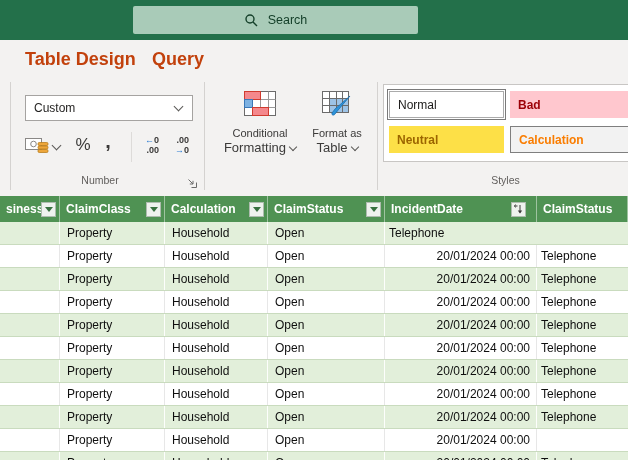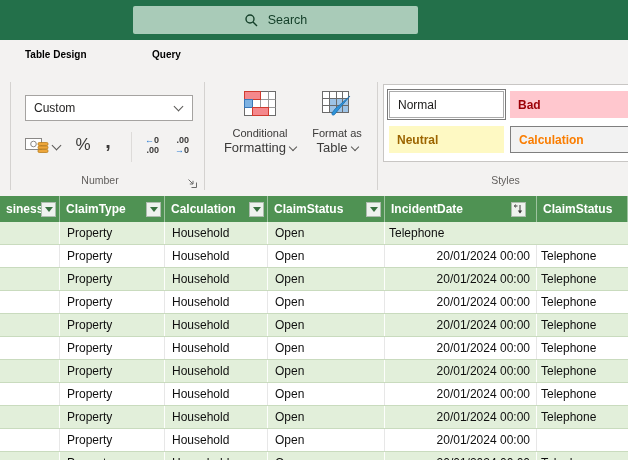--- a/index.html
+++ b/index.html
@@ -7,21 +7,21 @@
           font-family:"Liberation Sans",sans-serif;background:#fff;}
 
   
   .titlebar{position:absolute;left:0;top:0;width:628px;height:40px;background:#23704a;}
   .search-box{position:absolute;left:133px;top:6px;width:285px;height:28px;background:#a9cbb8;
               border-radius:2px;display:flex;align-items:center;justify-content:center;gap:9px;}
   .search-text{font-size:12.5px;color:#15402a;}
 
   
   .tabstrip{position:absolute;left:0;top:40px;width:628px;height:36px;background:#f3f2f1;}
-  .rtab{position:absolute;top:9px;font-size:10px;font-weight:700;color:#000000;cursor:default;}
+  .rtab{position:absolute;top:9px;font-size:18px;font-weight:700;color:#c2410c;cursor:default;}
   .rtab.t0{left:25px;}
   .rtab.t1{left:152px;}
 
   
   .ribbon{position:absolute;left:0;top:76px;width:628px;height:120px;background:#f3f2f1;}
   .gdiv{position:absolute;top:6px;height:108px;width:1px;background:#d4d2d0;}
   .gdiv.d0{left:10px;} .gdiv.d1{left:204px;} .gdiv.d2{left:377px;}
   .minidiv{position:absolute;left:131px;top:56px;height:30px;width:1px;background:#dddbd9;}
 
   .fmt-dd{position:absolute;left:25px;top:19px;width:168px;height:26px;background:#fff;
@@ -199,36 +199,36 @@
       <span class="l1">Format as</span>
       <span class="l2">
           <span>Table</span>
           <span class="chev"></span>
         </span>
     </div>
 
     <div class="gallery">
       <div class="chip p0" style="background: rgb(255, 255, 255); color: rgb(27, 26, 25);">Normal</div>
       <div class="chip p1" style="background: rgb(255, 199, 206); color: rgb(156, 0, 6);">Bad</div>
-      <div class="chip p2" style="background: #fef9c3; color: rgb(156, 101, 0);">Neutral</div>
+      <div class="chip p2" style="background: #fde047; color: rgb(156, 101, 0);">Neutral</div>
       <div class="chip p3" style="background: rgb(242, 242, 242); color: rgb(250, 125, 0);">Calculation</div>
     </div>
     <div class="grp-label gl-styles">Styles</div>
   </div>
 
   <div class="sheet">
     <div class="th-row">
       <div class="th c0">
         <span class="th-label">siness</span>
         <span class="sqbtn">
             <span class="f-arrow"></span>
           </span>
       </div>
       <div class="th c1">
-        <span class="th-label">ClaimType</span>
+        <span class="th-label">ClaimClass</span>
         <span class="sqbtn">
             <span class="f-arrow"></span>
           </span>
       </div>
       <div class="th c2">
         <span class="th-label">Calculation</span>
         <span class="sqbtn">
             <span class="f-arrow"></span>
           </span>
       </div>

